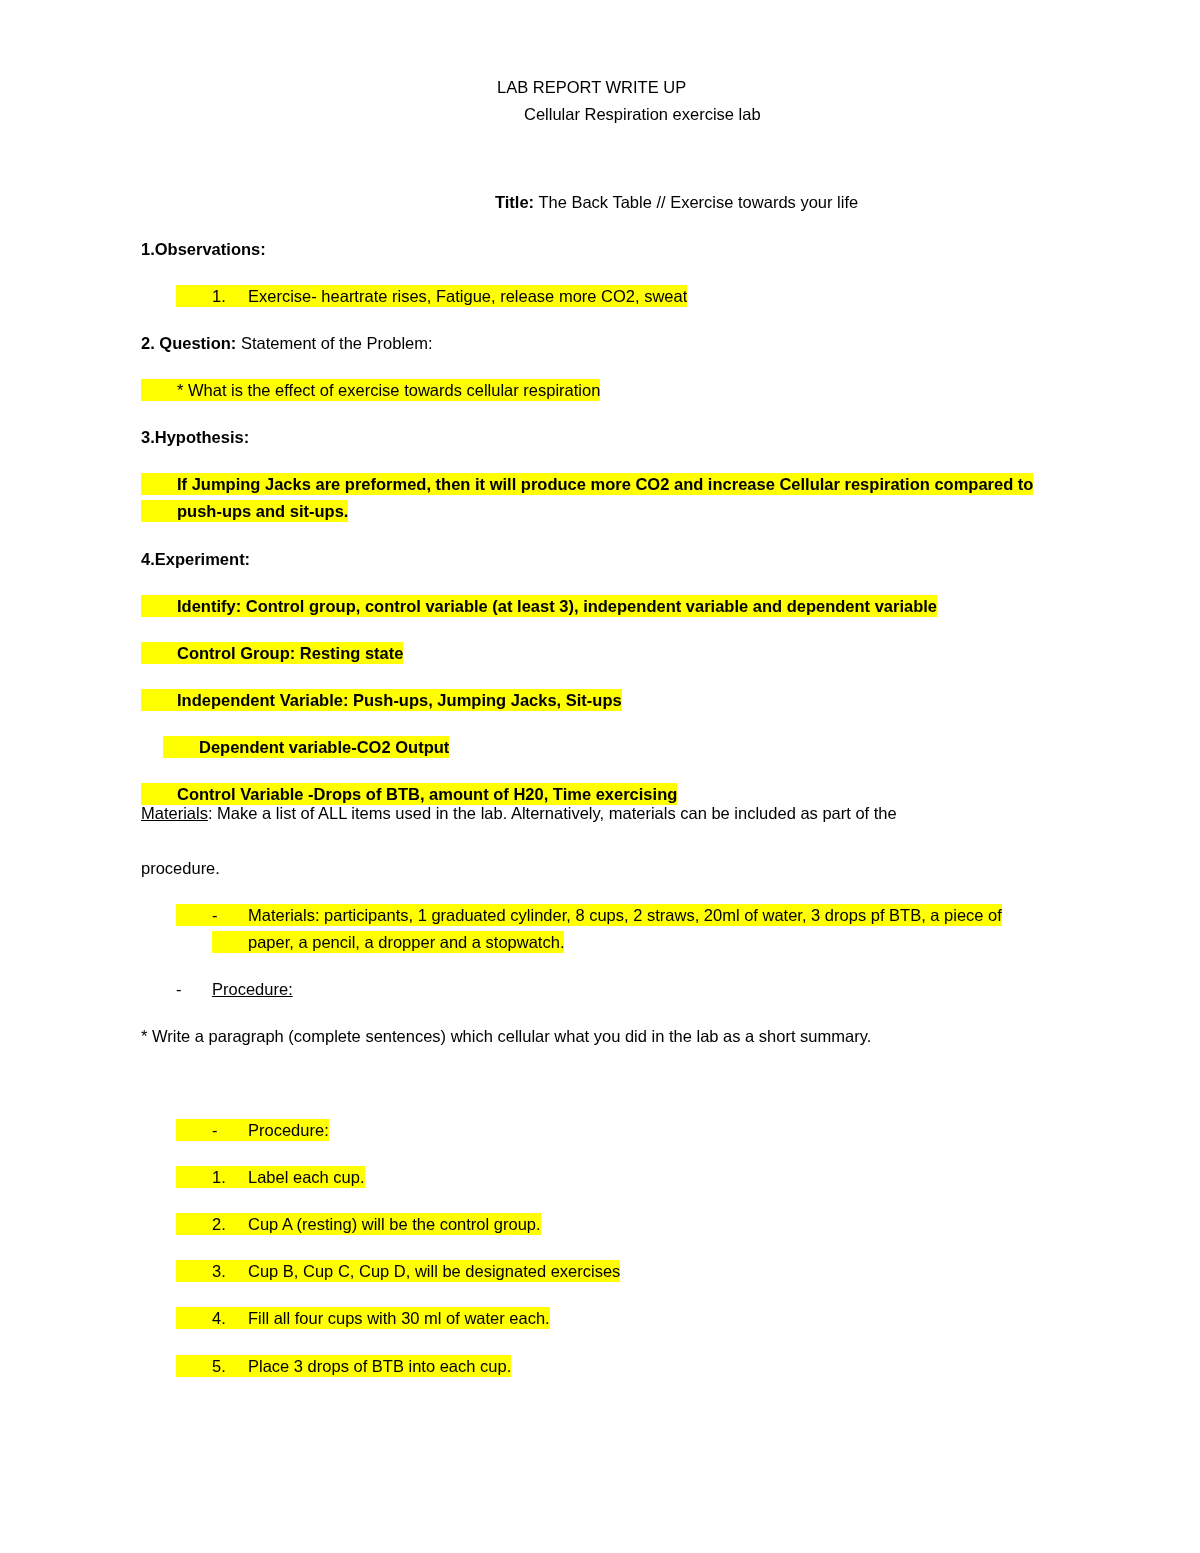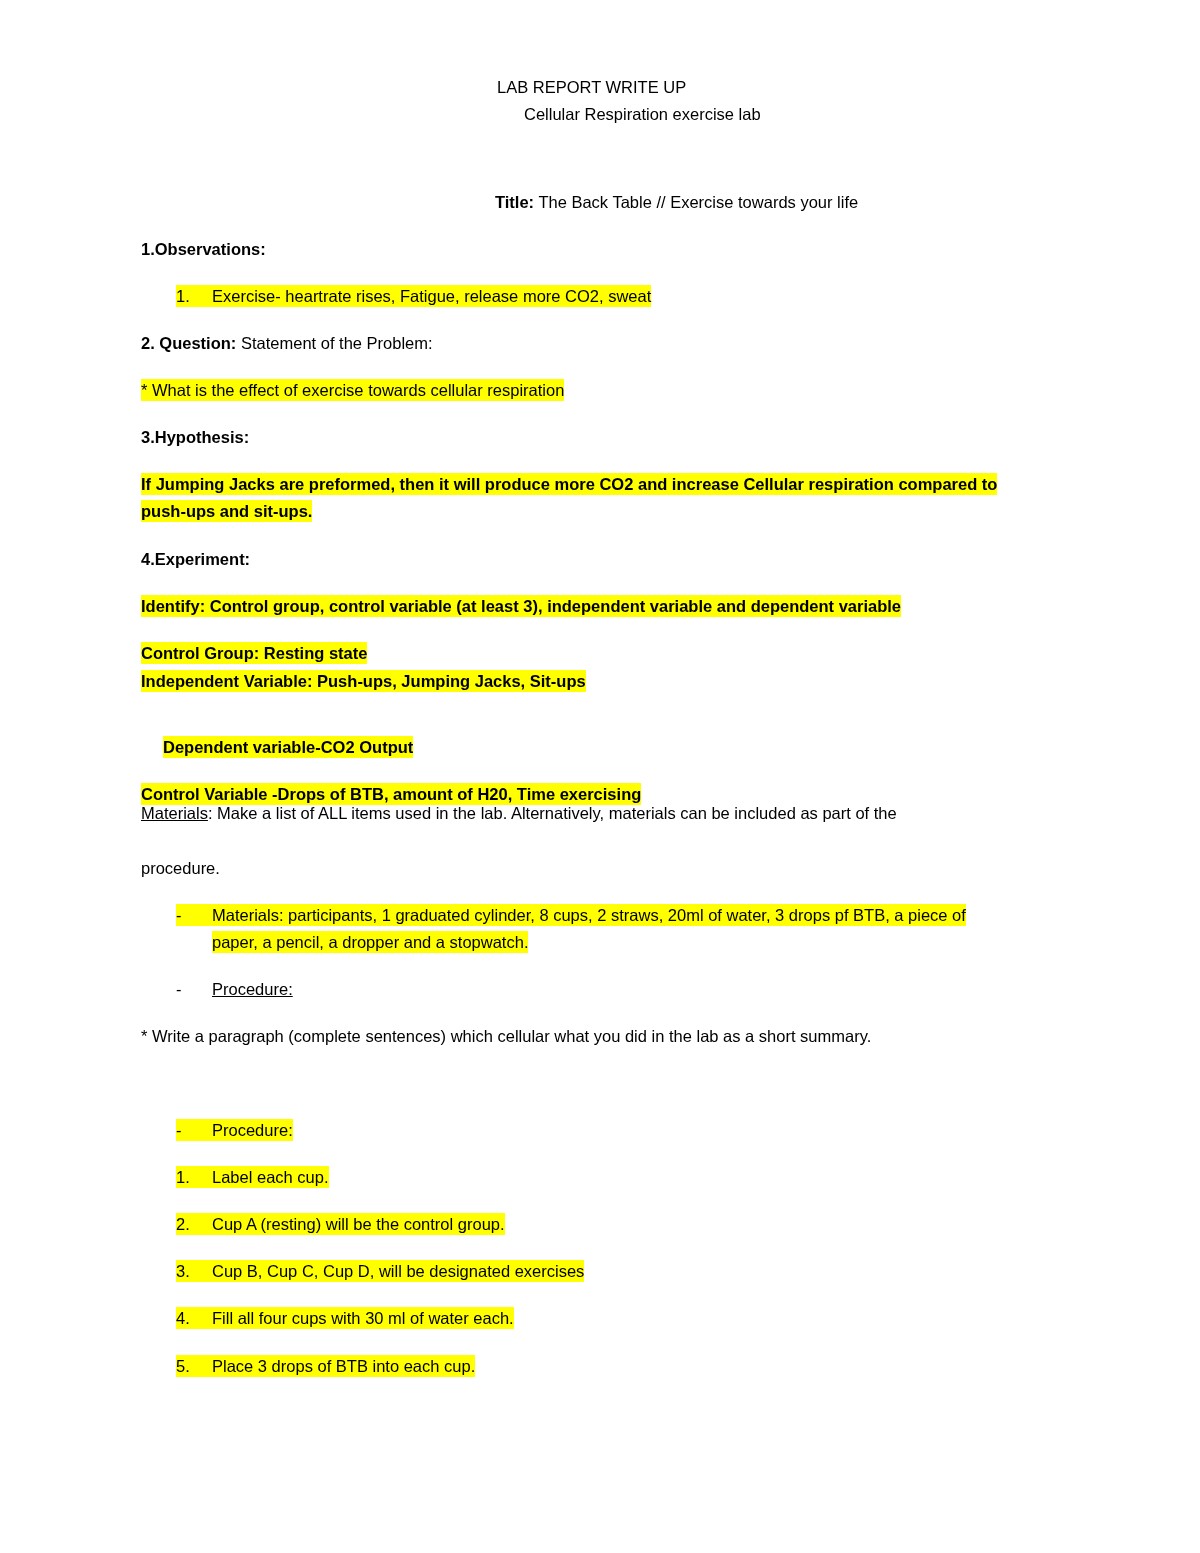--- a/index.html
+++ b/index.html
@@ -1,20 +1,20 @@
 <!DOCTYPE html>
 <html><head>
 <meta charset="utf-8">
 <style>
   html, body { margin: 0; padding: 0; background: #ffffff; }
   body { width: 1200px; height: 1553px; position: relative; overflow: hidden;
          font-family: "Liberation Sans", sans-serif; color: #000; }
   .page { position: absolute; left: 0; top: 0; width: 1200px; height: 1292px; }
   .line { position: absolute; font-size: 16.5px; line-height: 22px; white-space: nowrap; }
-  .hl { background: #ffff00; }
+  .hl { background: #ffff00; padding-left: 36px; }
   .b { font-weight: bold; }
   .u { text-decoration: underline; }
   .num { display: inline-block; width: 36px; }
   .dash { display: inline-block; width: 36px; }
 </style>
 </head>
 <body>
 
 <div class="page">
 
@@ -35,21 +35,21 @@
   </div>
   <div class="line hl" style="left:141px; top:379px;">* What is the effect of exercise towards cellular respiration</div>
 
   <div class="line b" style="left:141px; top:426px;">3.Hypothesis:</div>
   <div class="line b hl" style="left:141px; top:473px;">If Jumping Jacks are preformed, then it will produce more CO2 and increase Cellular respiration compared to</div>
   <div class="line b hl" style="left:141px; top:500px;">push-ups and sit-ups.</div>
 
   <div class="line b" style="left:141px; top:548px;">4.Experiment:</div>
   <div class="line b hl" style="left:141px; top:595px;">Identify: Control group, control variable (at least 3), independent variable and dependent variable</div>
   <div class="line b hl" style="left:141px; top:642px;">Control Group: Resting state</div>
-  <div class="line b hl" style="left:141px; top:670px;">Independent Variable: Push-ups, Jumping Jacks, Sit-ups</div>
+  <div class="line b hl" style="left:141px; top:689px;">Independent Variable: Push-ups, Jumping Jacks, Sit-ups</div>
   <div class="line b hl" style="left:141px; top:736px;margin-left:22px;">Dependent variable-CO2 Output</div>
   <div class="line b hl" style="left:141px; top:783px;">Control Variable -Drops of BTB, amount of H20, Time exercising</div>
 
   <div class="line" style="left:141px; top:802px;">
     <span class="u">Materials</span><span>: Make a list of ALL items used in the lab. Alternatively, materials can be included as part of the</span>
   </div>
   <div class="line" style="left:141px; top:857px;">procedure.</div>
 
   <div class="line hl" style="left:176px; top:904px;">
     <span class="dash">-</span><span>Materials:  participants, 1 graduated cylinder, 8 cups, 2 straws, 20ml of water, 3 drops pf BTB, a piece of</span>

